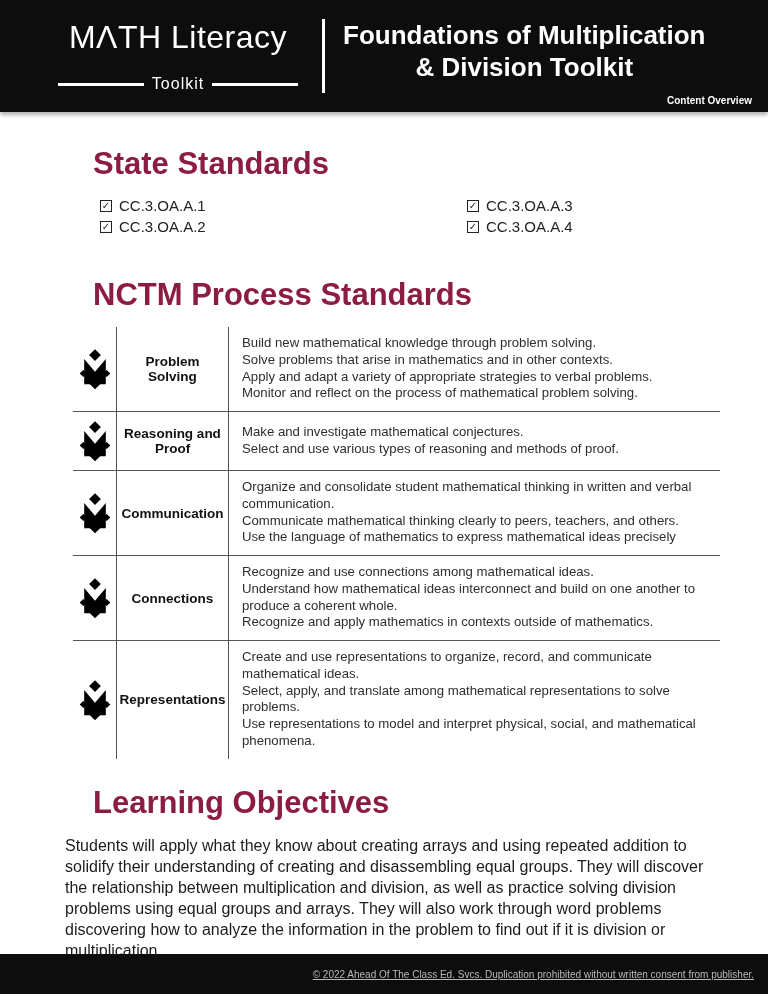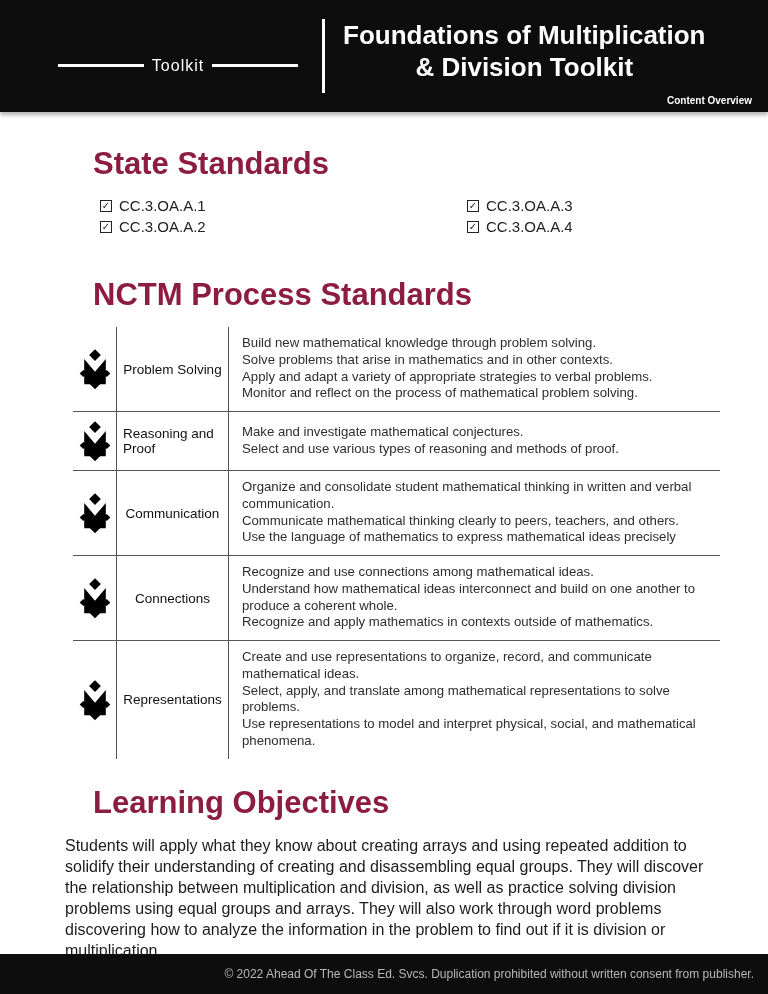--- a/index.html
+++ b/index.html
@@ -38,54 +38,55 @@
   .standards{display:flex;margin:15px 0 0 100px;font-size:15px;color:var(--ink);}
   .standards-col{display:flex;flex-direction:column;gap:4px;}
   .standards-col.first{width:367px;}
   .standard-item{display:flex;align-items:center;gap:7px;}
   .checkbox{display:inline-flex;align-items:center;justify-content:center;width:12px;height:12px;border:1.5px solid #222;font-size:10px;line-height:1;color:#222;}
 
   
   .nctm-table{margin:14px 0 0 73px;width:647px;display:grid;grid-template-columns:44px 112px 1fr;grid-auto-rows:minmax(58px,auto);}
   .cell{border-color:var(--table-line);}
   .icon-cell{border-right:1px solid var(--table-line);display:flex;align-items:center;justify-content:center;padding:8px 3px;}
-  .label-cell{border-right:1px solid var(--table-line);display:flex;align-items:center;justify-content:center;font-weight:400;font-size:13.5px;color:#111;padding:4px 6px;}
+  .label-cell{border-right:1px solid var(--table-line);display:flex;align-items:center;justify-content:center;text-align:center;font-weight:700;font-size:13.5px;color:#111;padding:4px 6px;}
   .desc-cell{padding:8px 6px 9px 13px;font-size:13.2px;line-height:1.27;color:#2e2e2e;display:flex;flex-direction:column;justify-content:center;}
   .row-sep{border-top:1px solid var(--table-line);}
 
   .mmark{width:36px;height:42px;display:block;}
 
   
   .objectives-text{margin:14px 0 0 65px;width:648px;font-size:16px;line-height:1.32;color:#1c1c1c;}
 
   
   .footer{position:absolute;left:0;right:0;bottom:0;height:40px;background:var(--header-bg);display:flex;align-items:center;--mark-bg:#0d0d0d;--icon-maroon:#fff;--icon-gold:#fff;}
   .footer .mmark{width:23px;height:27px;}
   .footer-left{display:flex;align-items:center;gap:8px;margin-left:20px;color:#fff;font-size:15px;}
-  .footer-right{margin-left:auto;margin-right:14px;color:#b9b9b9;font-size:12px;}
+  .footer-right{margin-left:auto;margin-right:14px;color:#b9b9b9;font-size:10px;text-decoration:underline;}
 </style>
 </head>
 <body>
 
 <svg width="0" height="0" style="position:absolute" aria-hidden="true">
   <defs>
     <symbol id="mlogo-sym" viewBox="0 0 40 46">
       <path class="m-stroke" d="M8,40 L8,12 L20,26 L32,12 L32,40 Z"></path>
       <polygon class="g-stroke" points="20,1 26.5,7.5 20,14 13.5,7.5"></polygon>
       <polygon class="g-stroke" points="7,24 11,28 7,32 3,28"></polygon>
       <polygon class="g-stroke" points="33,24 37,28 33,32 29,28"></polygon>
       <polygon class="g-stroke" points="20,32.5 26.5,39 20,45.5 13.5,39"></polygon>
     </symbol>
   </defs>
 </svg>
 
 <div class="page">
 
   <div class="header">
     <div class="brand">
+      <div class="brand-top">MΛTH Literacy</div>
       <div class="brand-bottom">
         <span class="brand-rule"></span>
         <span class="brand-sub">Toolkit</span>
         <span class="brand-rule"></span>
       </div>
     </div>
     <div class="header-divider"></div>
     <div class="title-block">
       <div class="doc-title">
         <div>Foundations of Multiplication</div>

